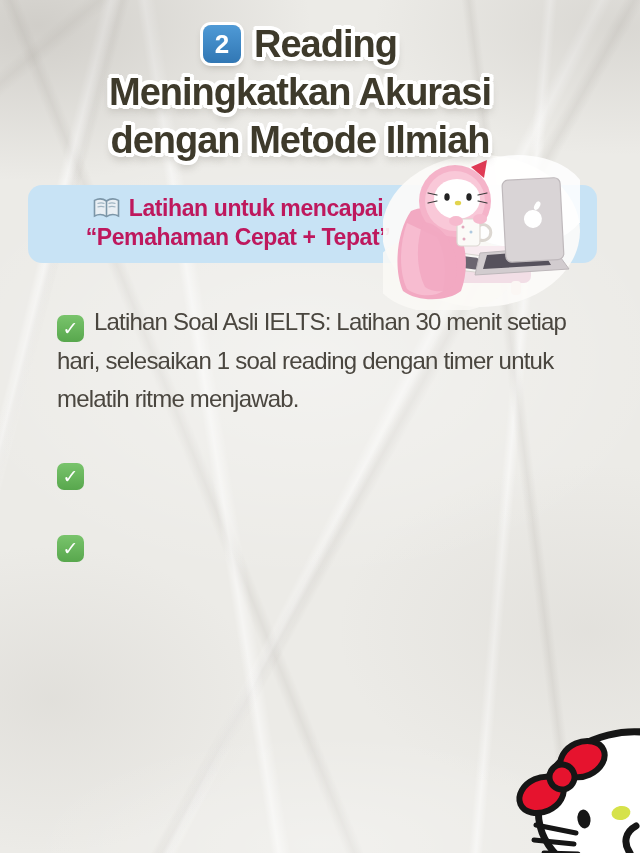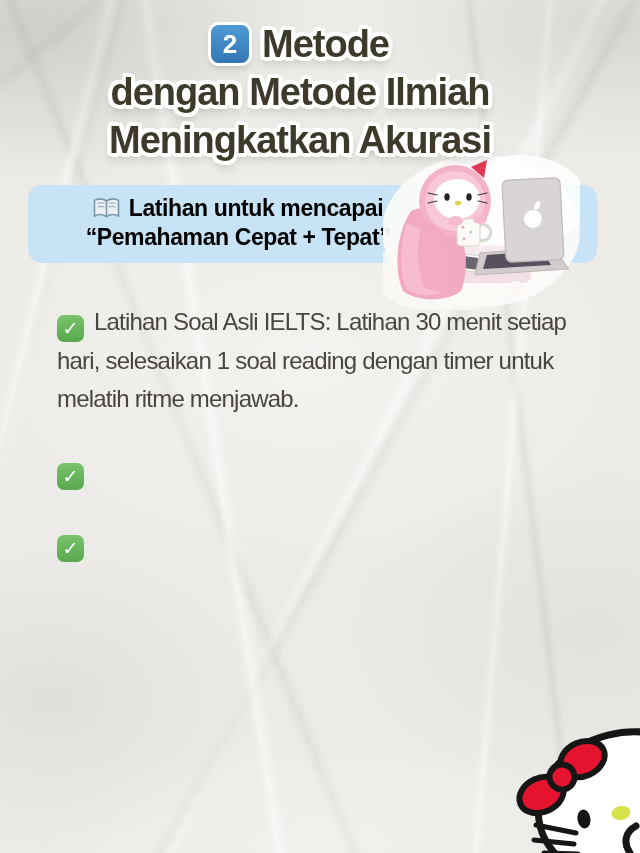--- a/index.html
+++ b/index.html
@@ -60,21 +60,21 @@
     text-shadow:none;letter-spacing:0;
   }
 
   
   .hl{
     position:absolute;left:28px;top:185px;width:569px;height:78px;
     background:#C8E3F5;border-radius:14px;z-index:1;
   }
   .hl-inner{
     position:absolute;left:10px;top:9px;width:400px;
-    text-align:center;color:#000000;font-weight:700;
+    text-align:center;color:#be185d;font-weight:700;
     font-size:23px;line-height:29px;letter-spacing:-0.4px;
   }
   .hl-l1{display:flex;align-items:center;justify-content:center;gap:9px;}
   .book-icon{width:27px;height:21px;flex:0 0 auto;}
 
   
   .photo{
     position:absolute;left:383px;top:153px;width:197px;height:157px;
     margin:0;z-index:2;
   }
@@ -106,24 +106,24 @@
 <body>
 
 <div class="page">
   <div class="paper"></div>
 
   <header class="title">
     <div class="t-line t-line1">
       <span class="keycap">
           <span class="keycap-num">2</span>
         </span>
-      <span>Metode</span>
+      <span>Reading</span>
     </div>
+    <div class="t-line">Meningkatkan Akurasi</div>
     <div class="t-line">dengan Metode Ilmiah</div>
-    <div class="t-line">Meningkatkan Akurasi</div>
   </header>
 
   <section class="hl">
     <div class="hl-inner">
       <div class="hl-l1">
         <svg class="book-icon" viewBox="0 0 27 21" aria-hidden="true">
           <path d="M13.5,3 C10,0.6 5,0.6 1.5,2.4 L1.5,18 C5,16.2 10,16.2 13.5,18.6 C17,16.2 22,16.2 25.5,18 L25.5,2.4 C22,0.6 17,0.6 13.5,3 Z" fill="#E9EFF4" stroke="#7C96A8" stroke-width="1.6"></path>
           <path d="M13.5,3 L13.5,18.6" stroke="#7C96A8" stroke-width="1.6"></path>
           <path d="M4.5,5.5 C7,4.6 9.5,4.7 11.5,5.6 M4.5,9 C7,8.1 9.5,8.2 11.5,9.1 M15.5,5.6 C17.5,4.7 20,4.6 22.5,5.5 M15.5,9.1 C17.5,8.2 20,8.1 22.5,9" stroke="#9FB4C2" stroke-width="1.1" fill="none"></path>
         </svg>

